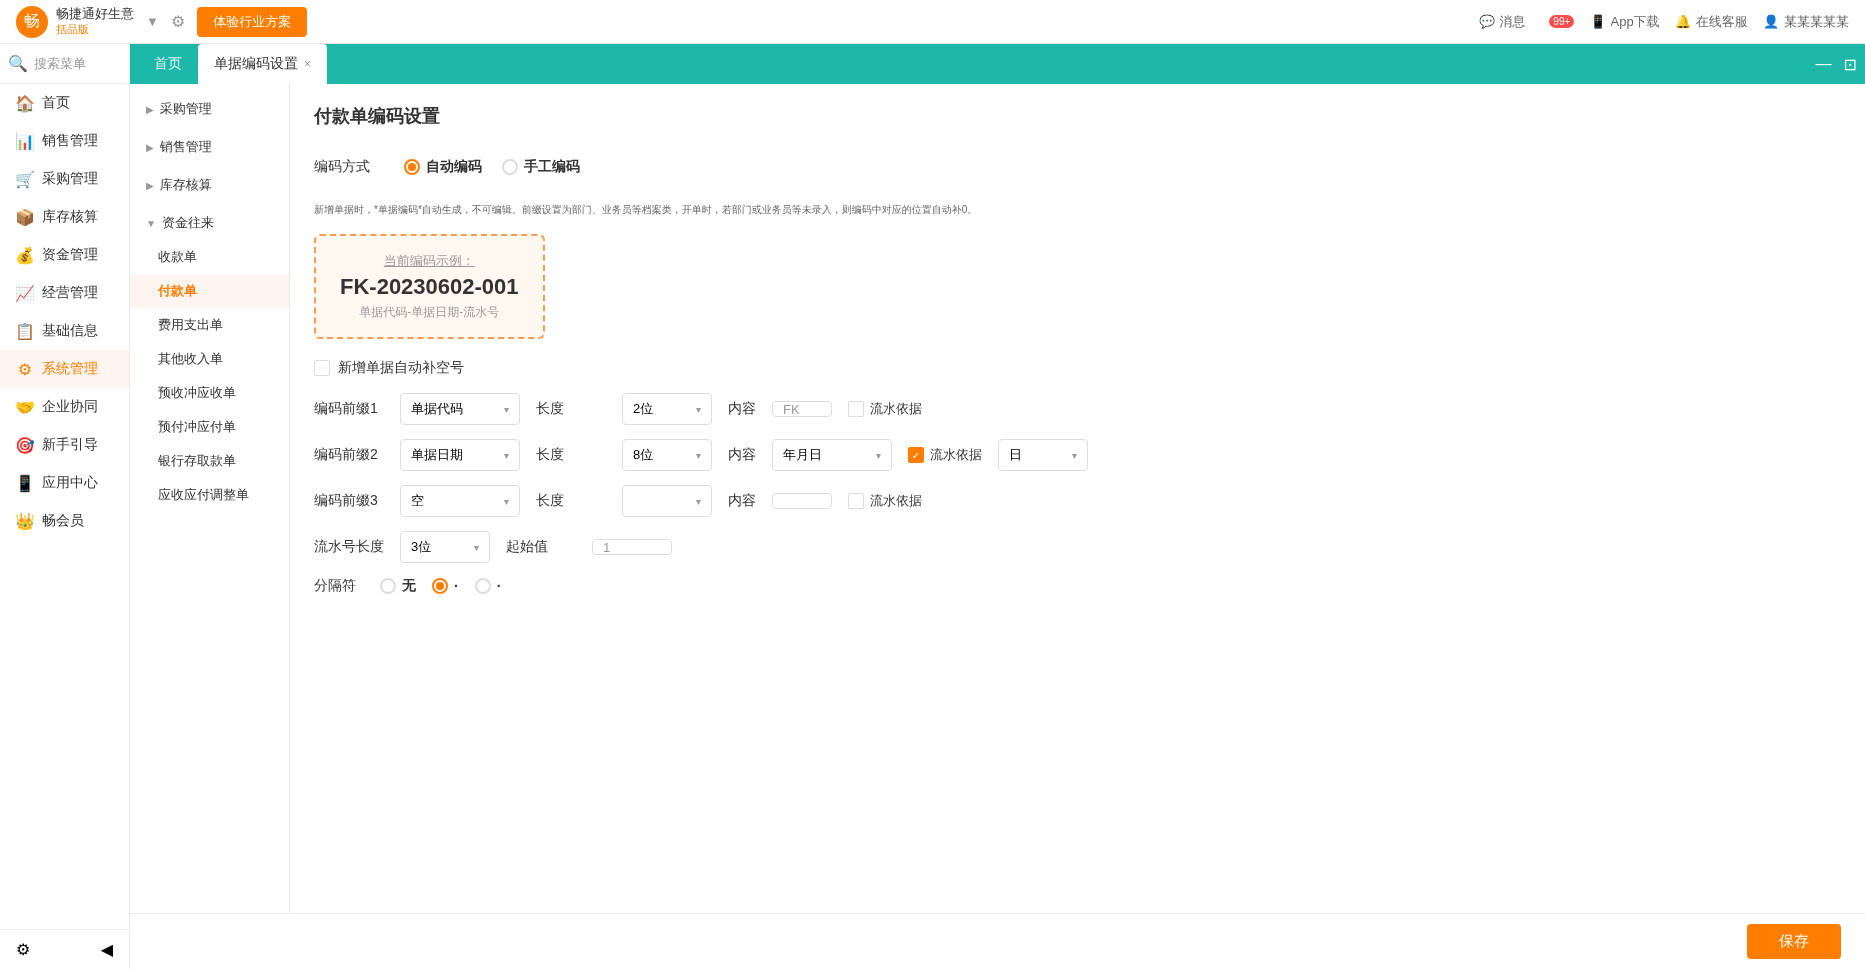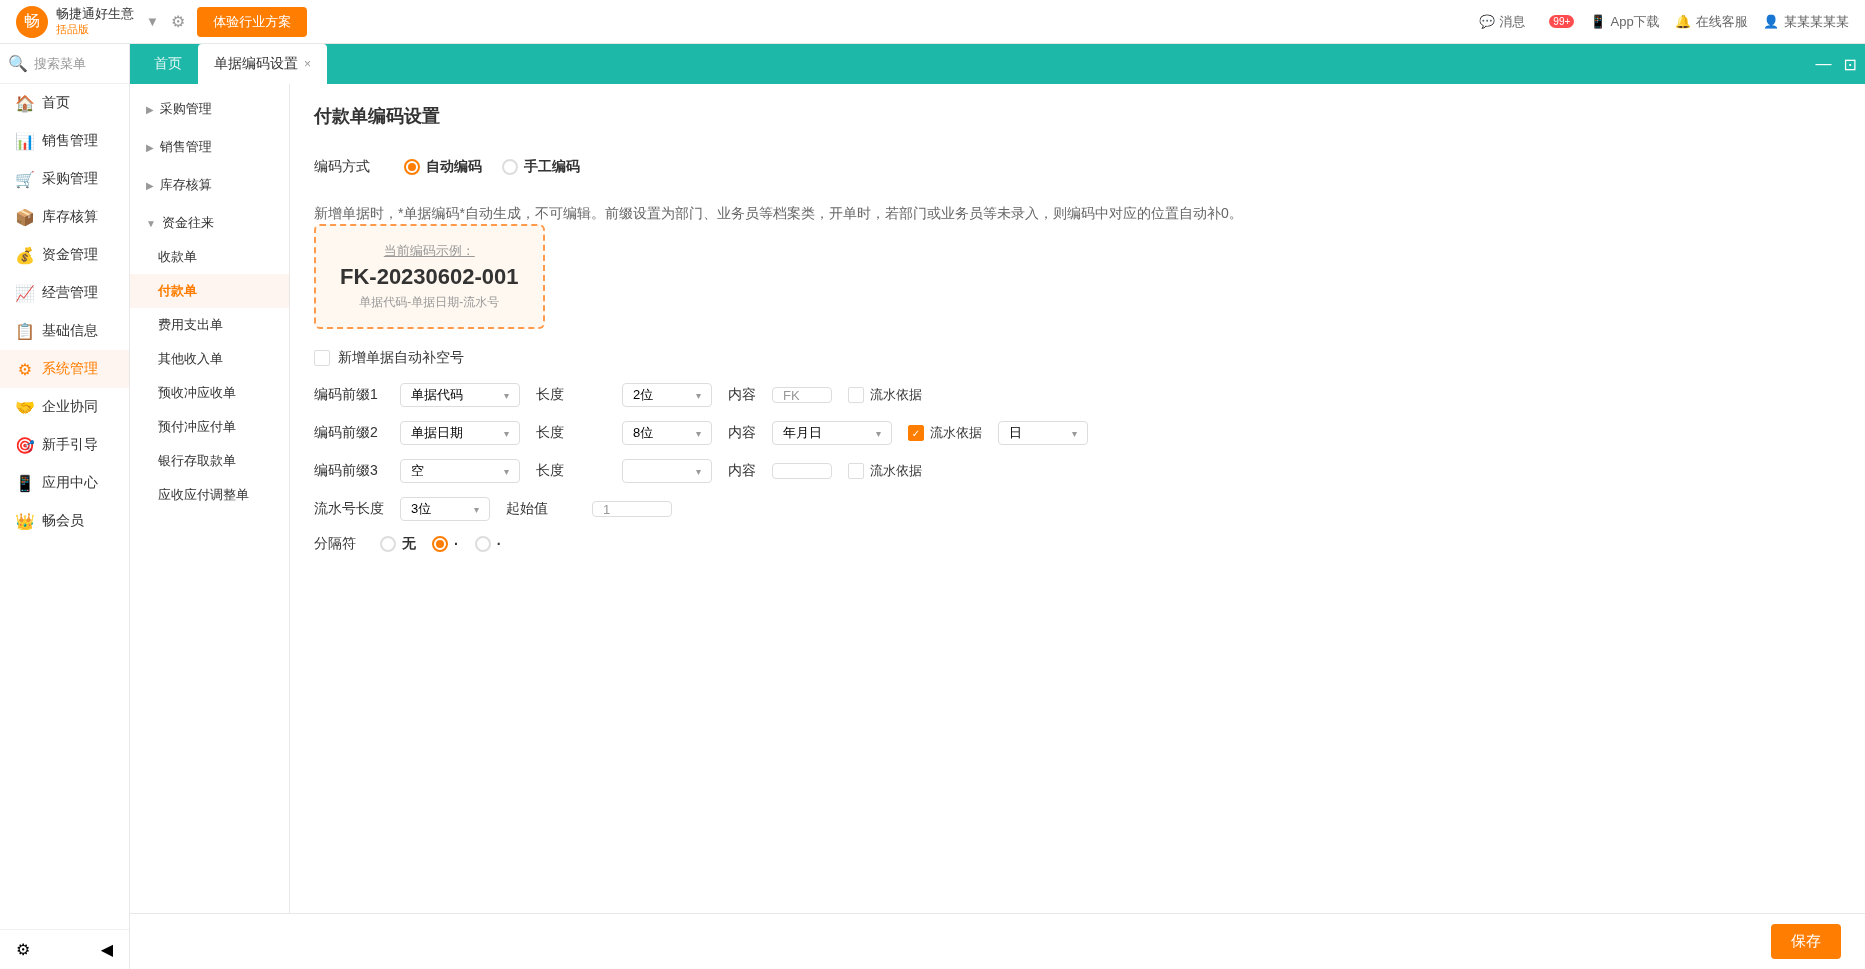--- a/index.html
+++ b/index.html
@@ -144,21 +144,21 @@
     
     .section { margin-bottom: 16px; }
     .radio-group { display: flex; align-items: center; gap: 20px; padding: 10px 0; }
     .radio-item { display: flex; align-items: center; gap: 6px; font-size: 14px; color: #333; cursor: pointer; font-weight: bold; }
     .radio-dot { width: 16px; height: 16px; border-radius: 50%; border: 2px solid #ddd; display: flex; align-items: center; justify-content: center; }
     .radio-dot.selected { border-color: #ff7d00; }
     .radio-dot.selected::after { content: ''; width: 8px; height: 8px; background: #ff7d00; border-radius: 50%; }
     .radio-dot.unselected { border-color: #ddd; }
 
     
-    .notice-text { font-size: 14px; color: #666; margin-bottom: 0; line-height: 1.6; }
+    .notice-text { font-size: 10px; color: #666; margin-bottom: 16px; line-height: 1.6; }
 
     
     .preview-box {
       border: 2px dashed #ff9a4d;
       background: #fff8f0;
       border-radius: 6px;
       padding: 16px 24px;
       display: inline-block;
       margin-bottom: 20px;
       text-align: center;
@@ -175,21 +175,21 @@
     
     .form-row {
       display: flex;
       align-items: center;
       gap: 16px;
       margin-bottom: 14px;
       flex-wrap: wrap;
     }
     .form-label { font-size: 14px; color: #333; min-width: 70px; }
     .form-select {
-      height: 24px;
+      height: 32px;
       border: 1px solid #ddd;
       border-radius: 4px;
       padding: 0 10px;
       font-size: 13px;
       display: flex;
       align-items: center;
       justify-content: space-between;
       gap: 8px;
       background: #fff;
       cursor: pointer;
@@ -223,21 +223,21 @@
       display: flex;
       align-items: center;
       justify-content: flex-end;
       padding: 0 24px;
       flex-shrink: 0;
     }
     .save-btn {
       background: #ff7d00;
       color: white;
       border: none;
-      padding: 8px 20px;
+      padding: 8px 32px;
       border-radius: 4px;
       font-size: 15px;
       cursor: pointer;
     }
     .chevron-down { font-size: 10px; color: #999; }
   </style>
 </head>
 <body>
 
 <div class="topbar">

